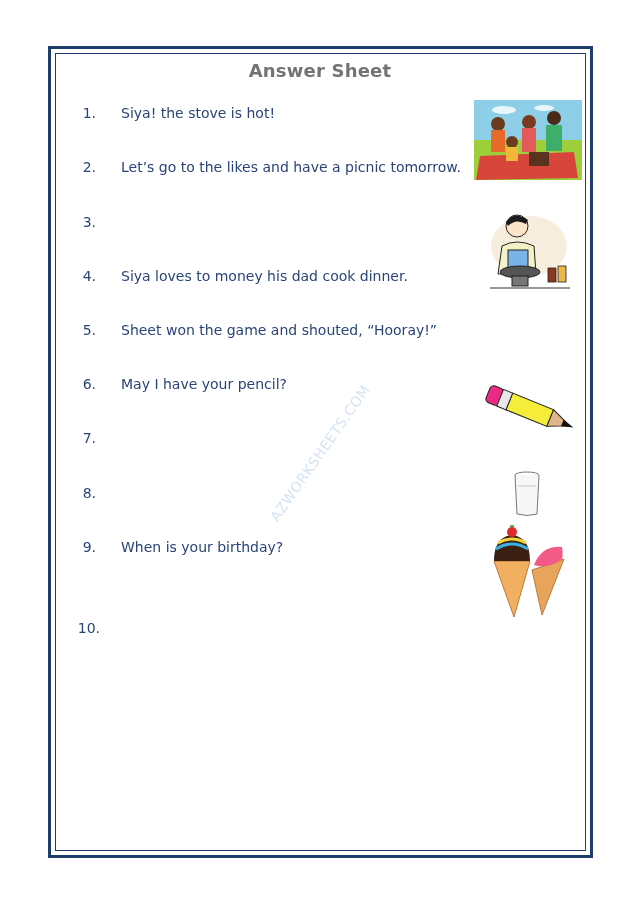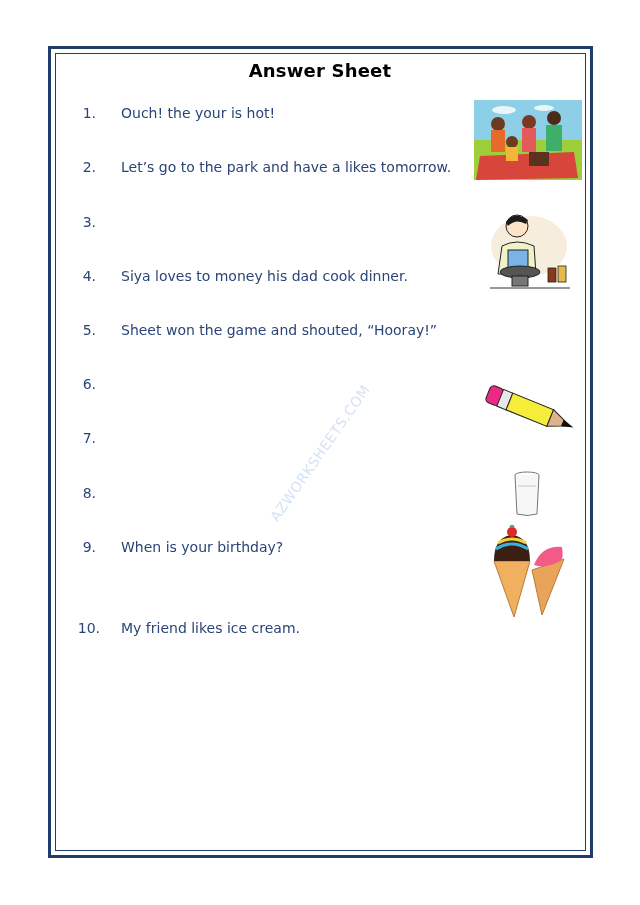--- a/index.html
+++ b/index.html
@@ -10,21 +10,21 @@
   .outer-border {
     position:absolute; left:48px; top:46px; width:539px; height:806px;
     border:3px solid #1f3d6b; box-sizing:content-box;
   }
   .inner-border {
     position:absolute; left:4px; top:4px; right:4px; bottom:4px;
     border:1px solid #1f3d6b;
   }
   .title {
     position:absolute; left:0; right:0; top:60px; text-align:center;
-    color:#000000; font-weight:bold; font-size:18px; letter-spacing:0.2px;
+    color:#737373; font-weight:bold; font-size:18px; letter-spacing:0.2px;
   }
   .row { position:absolute; left:0; width:640px; height:20px; color:#2a4478; font-size:14px; }
   .num { position:absolute; width:30px; text-align:right; }
   .txt { position:absolute; left:121px; white-space:nowrap; }
   .watermark {
     position:absolute; left:200px; top:445px; width:240px; text-align:center;
     transform:rotate(-55deg); transform-origin:center;
     color:#d4e3f3; font-size:14px; letter-spacing:0.5px; white-space:nowrap;
   }
   .pic { position:absolute; }
@@ -35,53 +35,53 @@
 <div class="outer-border">
   <div class="inner-border"></div>
 </div>
 
 <div class="title">Answer Sheet</div>
 
 <div class="watermark">AZWORKSHEETS.COM</div>
 
 <div class="row" style="top:105px">
   <span class="num" style="left:66px">1.</span>
-  <span class="txt">Ouch! the your is hot!</span>
+  <span class="txt">Siya! the stove is hot!</span>
 </div>
 <div class="row" style="top:159px">
   <span class="num" style="left:66px">2.</span>
-  <span class="txt">Let’s go to the park and have a likes tomorrow.</span>
+  <span class="txt">Let’s go to the likes and have a picnic tomorrow.</span>
 </div>
 <div class="row" style="top:214px">
   <span class="num" style="left:66px">3.</span>
 </div>
 <div class="row" style="top:268px">
   <span class="num" style="left:66px">4.</span>
   <span class="txt">Siya loves to money his dad cook dinner.</span>
 </div>
 <div class="row" style="top:322px">
   <span class="num" style="left:66px">5.</span>
   <span class="txt">Sheet won the game and shouted, “Hooray!”</span>
 </div>
 <div class="row" style="top:376px">
   <span class="num" style="left:66px">6.</span>
+  <span class="txt">May I have your pencil?</span>
 </div>
 <div class="row" style="top:430px">
   <span class="num" style="left:66px">7.</span>
 </div>
 <div class="row" style="top:485px">
   <span class="num" style="left:66px">8.</span>
 </div>
 <div class="row" style="top:539px">
   <span class="num" style="left:66px">9.</span>
   <span class="txt">When is your birthday?</span>
 </div>
 <div class="row" style="top:620px">
   <span class="num" style="left:70px">10.</span>
-  <span class="txt">My friend likes ice cream.</span>
 </div>
 
 <svg class="pic" style="left:474px;top:100px" width="108" height="80" viewBox="0 0 108 80">
   <rect x="0" y="0" width="108" height="44" fill="#8ccfe6"></rect>
   <ellipse cx="30" cy="10" rx="12" ry="4" fill="#ffffff" opacity="0.8"></ellipse>
   <ellipse cx="70" cy="8" rx="10" ry="3" fill="#ffffff" opacity="0.8"></ellipse>
   <rect x="0" y="40" width="108" height="40" fill="#9ccf3a"></rect>
   <polygon points="6,56 100,52 104,78 2,80" fill="#d8453a"></polygon>
   <circle cx="24" cy="24" r="7" fill="#6b3a1f"></circle>
     <rect x="17" y="30" width="14" height="22" fill="#e86a2a"></rect>

